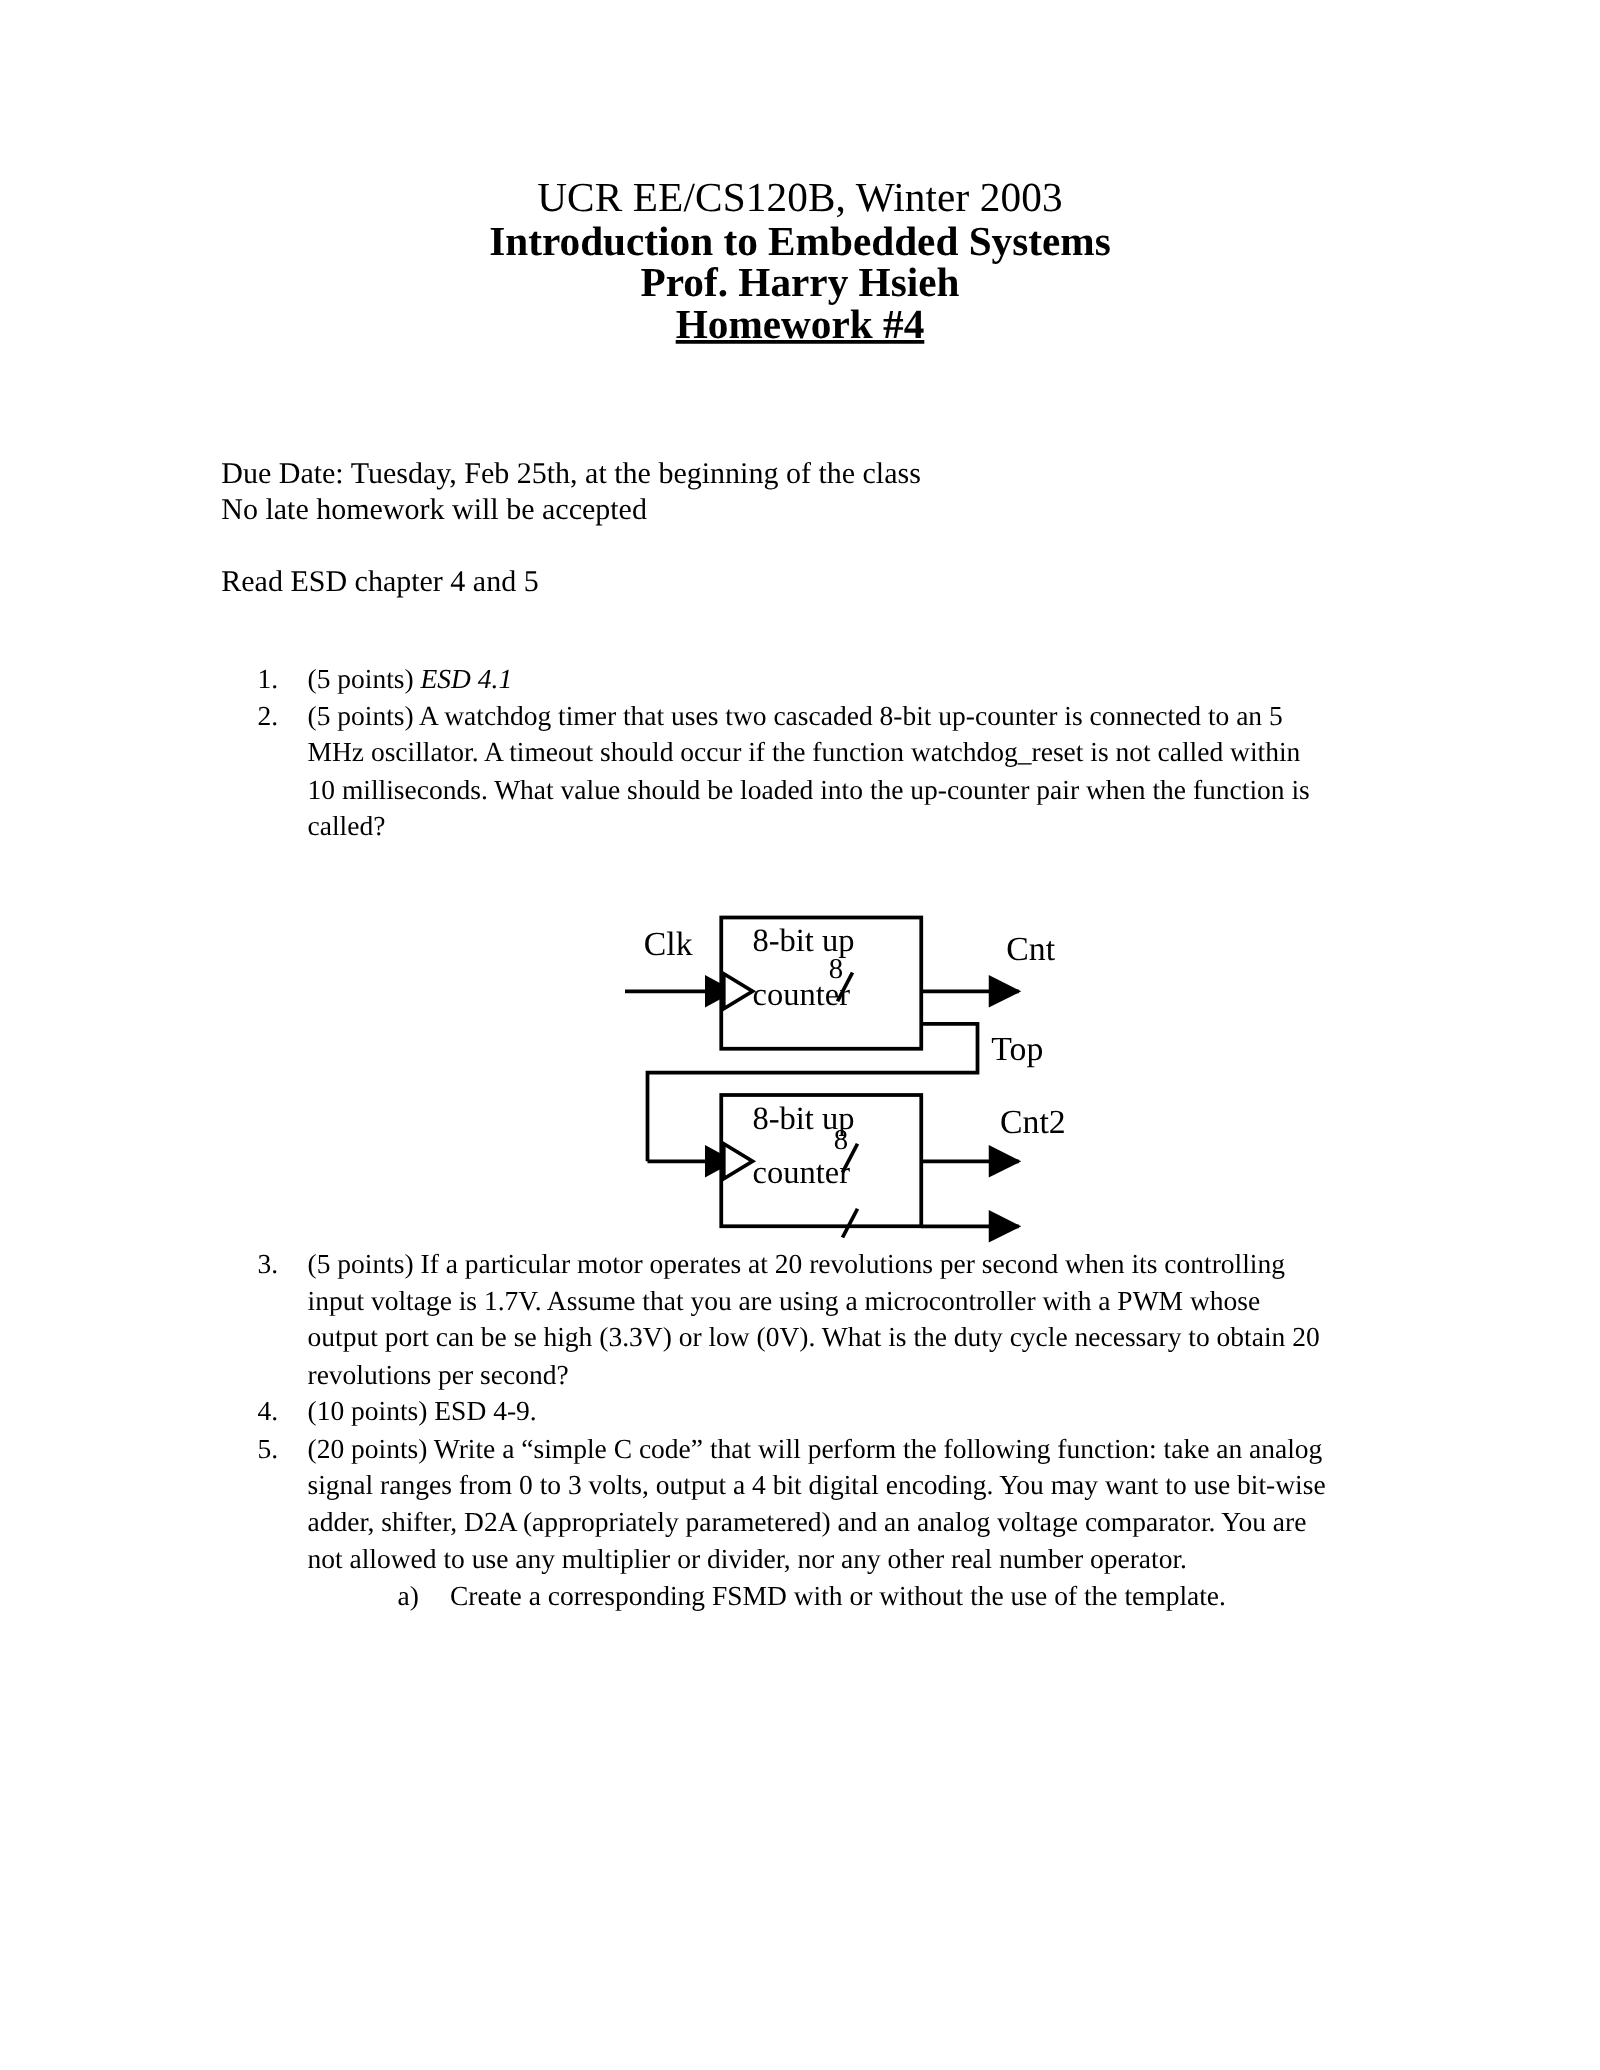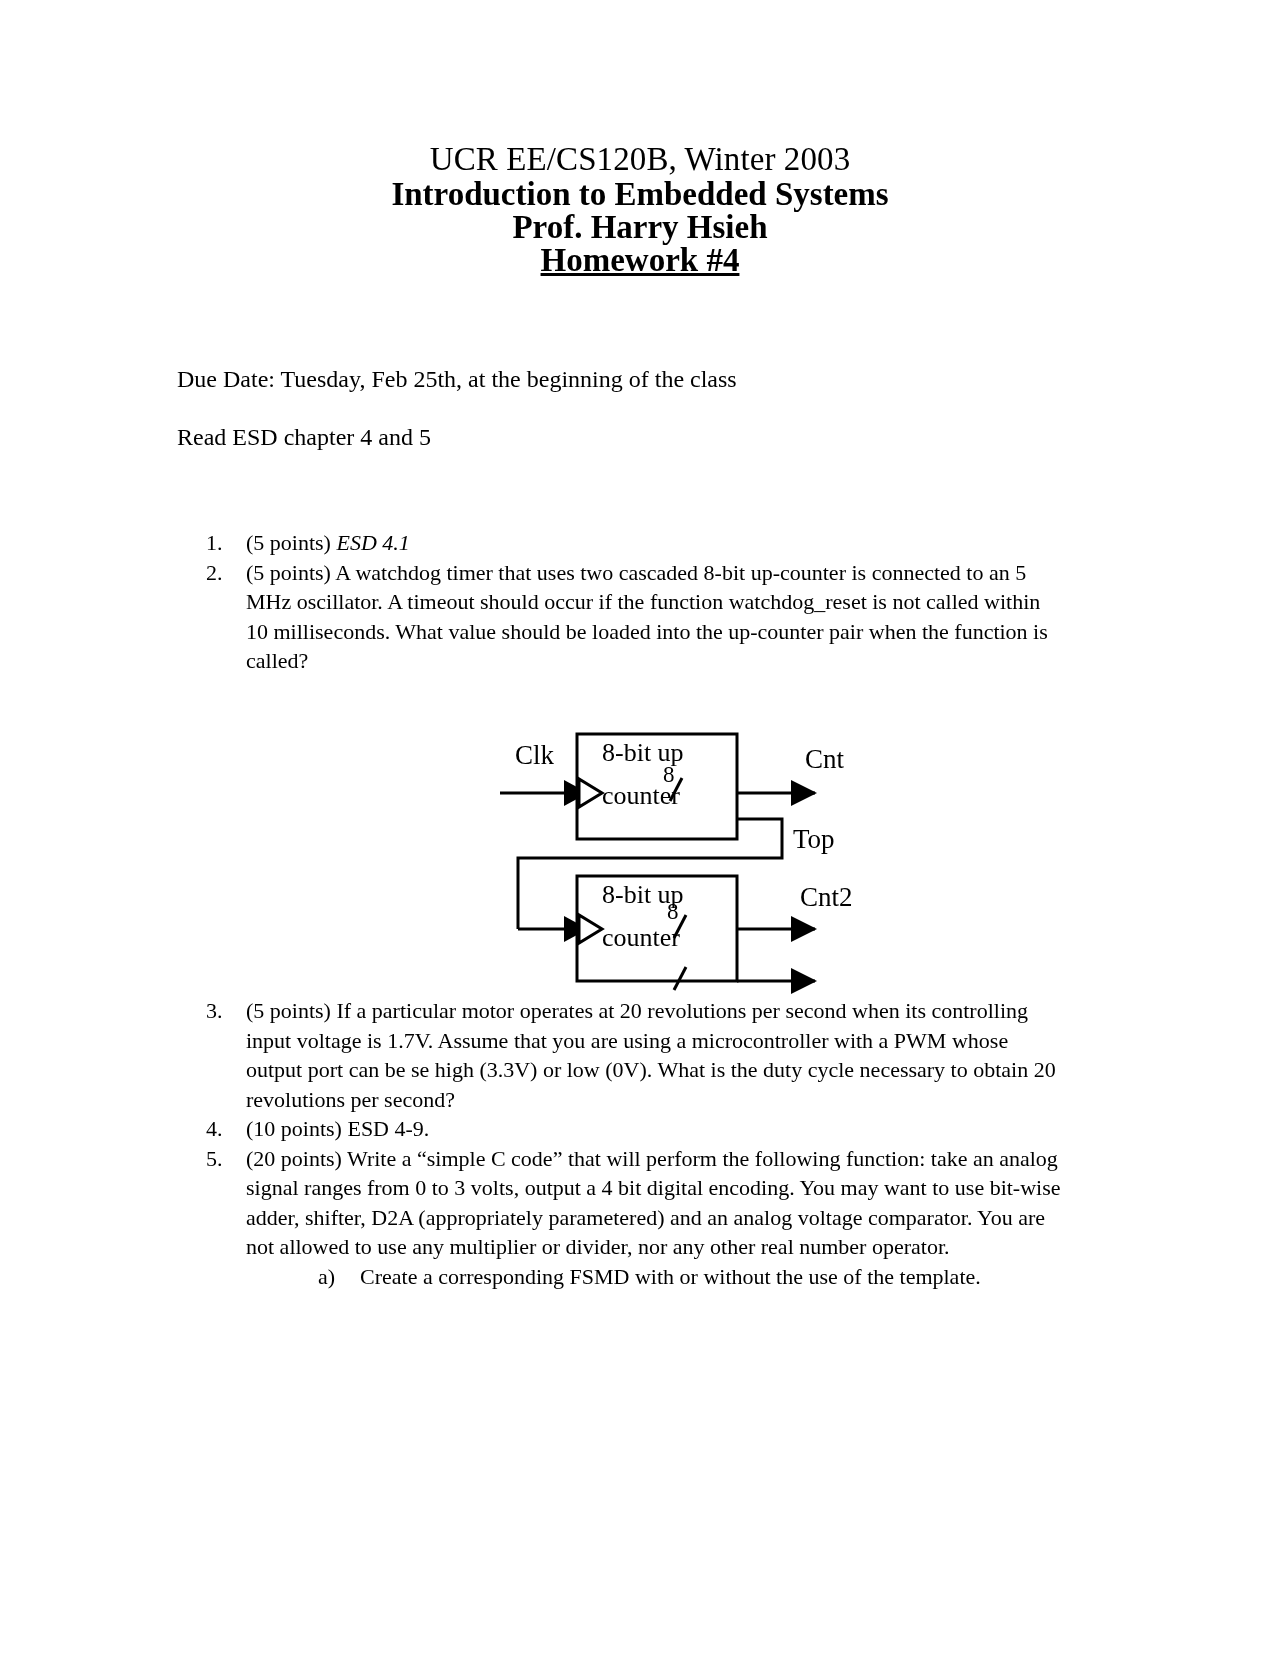--- a/index.html
+++ b/index.html
@@ -139,20 +139,21 @@
 
   <div class="title-block">
     <div class="title-main">UCR EE/CS120B, Winter 2003</div>
     <div class="title-sub">Introduction to Embedded Systems</div>
     <div class="title-sub">Prof. Harry Hsieh</div>
     <div class="title-sub underline">Homework #4</div>
   </div>
 
   <div class="body-block">
     <div class="body-line">Due Date: Tuesday, Feb 25th, at the beginning of the class</div>
+    <div class="body-line">No late homework will be accepted</div>
     <div class="spacer-sm"></div>
     <div class="body-line">Read ESD chapter 4 and 5</div>
   </div>
 
   <div class="qlist">
 
     <div class="qitem">
       <div class="qnum">1.</div>
       <div class="qbody">
           <p><span>(5 points) </span><em class="ital">ESD 4.1</em></p>

